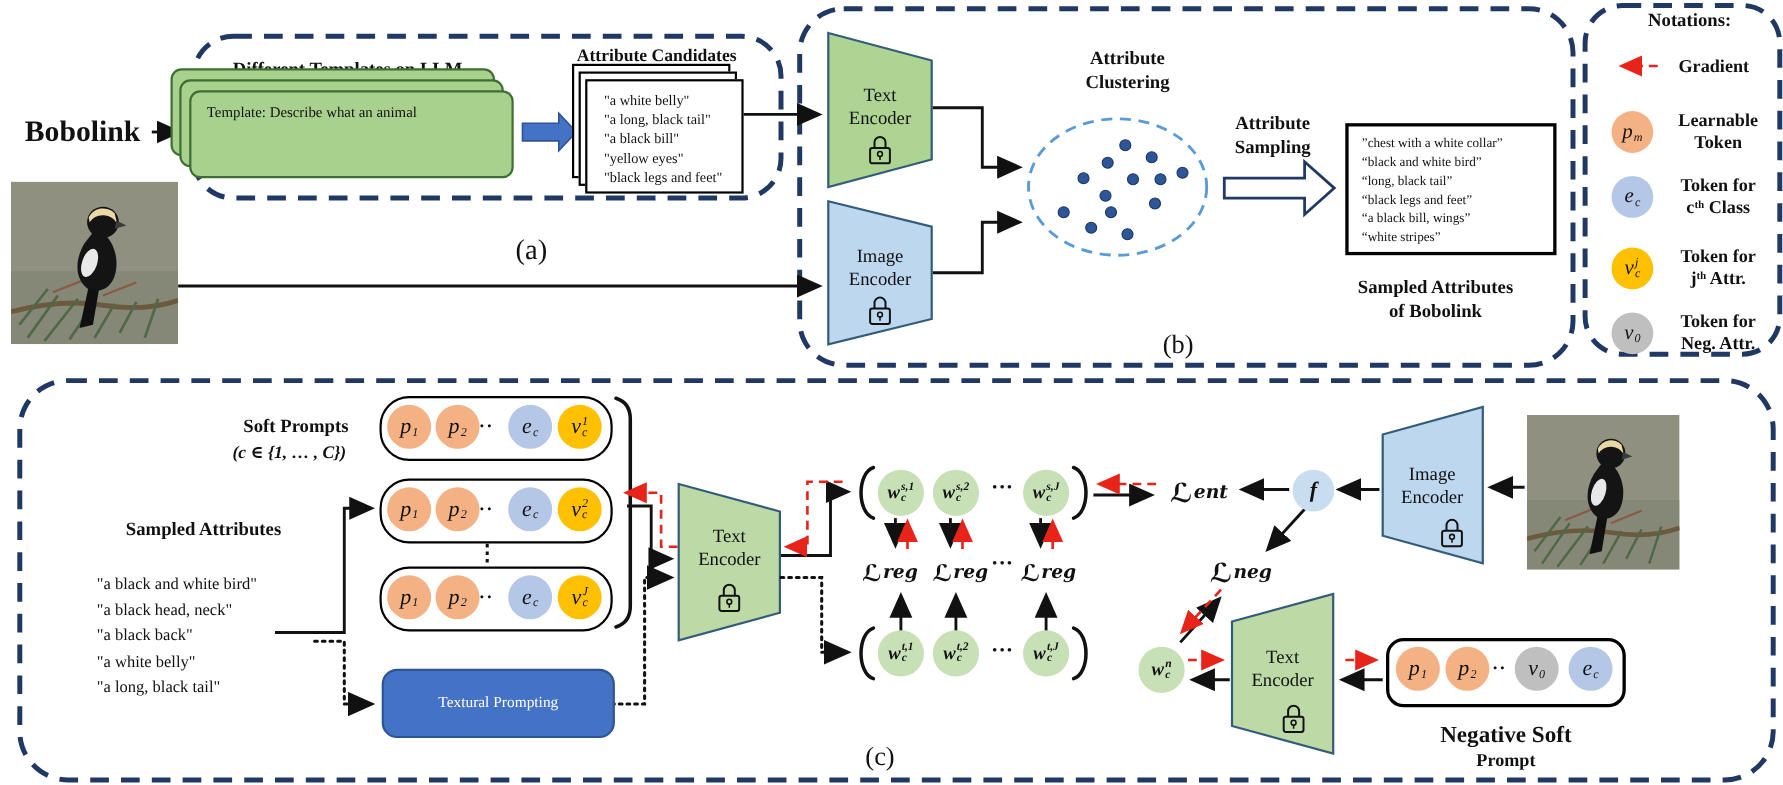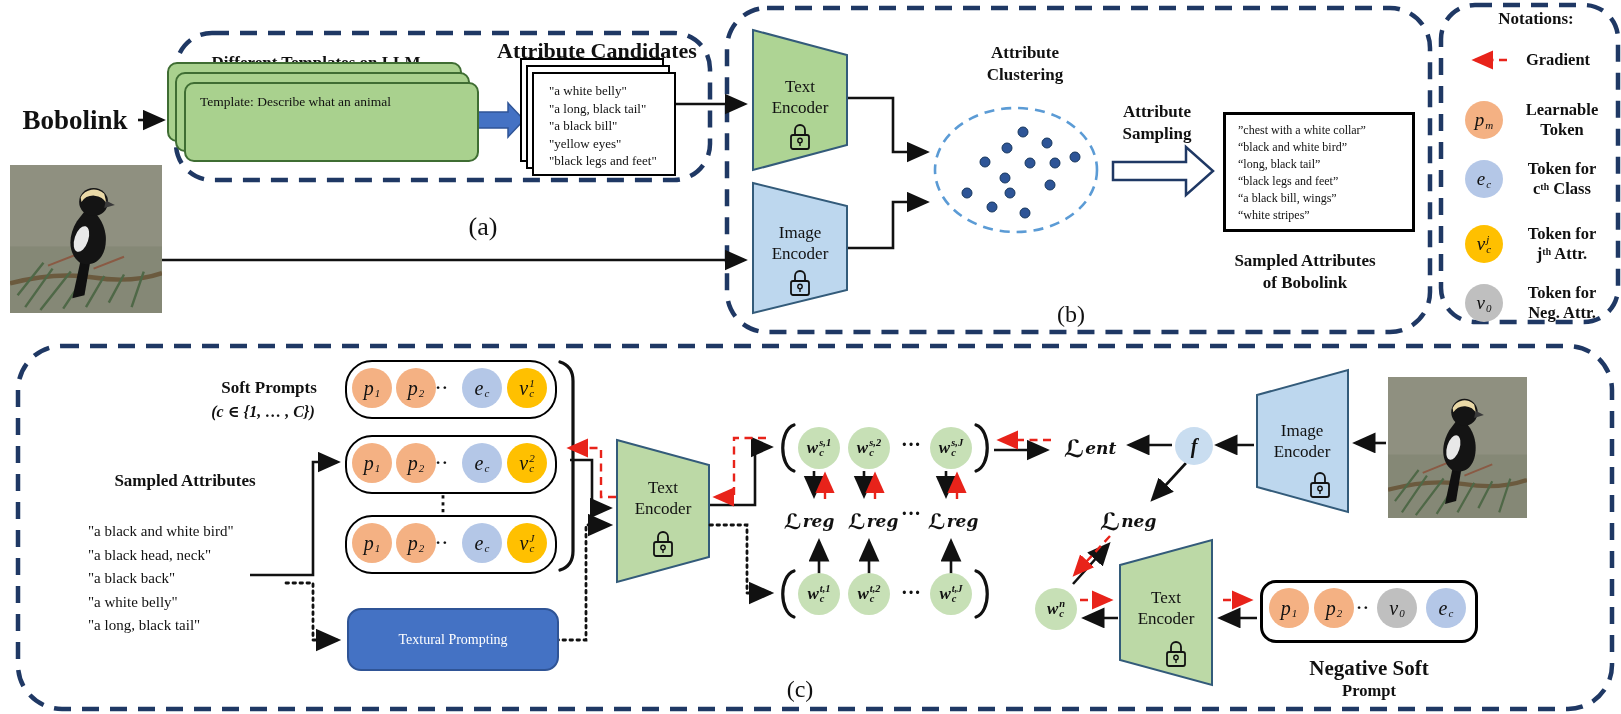--- a/index.html
+++ b/index.html
@@ -4,21 +4,21 @@
 <style>
   html,body{margin:0;padding:0;background:#fff;}
   #stage{position:relative;width:1621px;height:714px;background:#fff;overflow:hidden;
          font-family:"Liberation Serif","DejaVu Serif",serif;color:#111;}
   .abs{position:absolute;}
   .ctr{transform:translate(-50%,-50%);white-space:nowrap;}
   .b{font-weight:bold;}
   .i{font-style:italic;}
   svg.underlay{position:absolute;left:0;top:0;}
   .dashbox{fill:none;stroke:#1f3864;stroke-width:4.5;stroke-dasharray:17 11;}
-  .card{position:absolute;background:#a9d18e;border:2px solid #3f6d33;border-radius:10px;margin-left:12px;}
+  .card{position:absolute;background:#a9d18e;border:2px solid #3f6d33;border-radius:10px;}
   .sheet{position:absolute;background:#fff;border:2.5px solid #000;}
   .tpl-text{padding:9px 0 0 14px;font-size:13.5px;line-height:18.5px;}
   .list-text{font-size:13px;line-height:17.5px;padding:8px 0 0 15px;}
   .samplist{font-size:12px;line-height:17px;padding:7px 0 0 12px;}
   .prompt-row{position:absolute;width:208px;height:55px;border:2.5px solid #000;border-radius:27px;background:#fff;}
   .negbox{position:absolute;width:212px;height:57px;border:3px solid #000;border-radius:16px;background:#fff;}
   .tok{position:absolute;width:40px;height:40px;border-radius:50%;display:flex;align-items:center;justify-content:center;
        font-family:"Liberation Serif","DejaVu Serif",serif;font-style:italic;font-size:20px;}
   .wtok{position:absolute;width:42px;height:42px;border-radius:50%;background:#c7e0b6;display:flex;align-items:center;justify-content:center;
        font-family:"Liberation Serif","DejaVu Serif",serif;font-style:italic;font-weight:bold;font-size:17px;}
@@ -150,21 +150,21 @@
 <div class="abs ctr b" style="left:316px;top:63px;font-size:17px;">Different Templates on LLM</div>
 
 <div class="card" style="left:155px;top:62px;width:291px;height:76px;"></div>
 <div class="card" style="left:163px;top:72px;width:291px;height:76px;"></div>
 <div class="card" style="left:172px;top:82px;width:291px;height:76px;">
   <div class="tpl-text">
     <div>Template: Describe what an animal</div>
   </div>
 </div>
 
-<div class="abs ctr b" style="left:597px;top:51px;font-size:22px;">Attribute Candidates</div>
+<div class="abs ctr b" style="left:597px;top:51px;font-size:16px;">Attribute Candidates</div>
 
 <div class="sheet" style="left:520px;top:58px;width:140px;height:100px;"></div>
 <div class="sheet" style="left:526px;top:65px;width:140px;height:100px;"></div>
 <div class="sheet" style="left:532px;top:72px;width:140px;height:100px;">
   <div class="list-text">
     <div>"a white belly"</div>
     <div>"a long, black tail"</div>
     <div>"a black bill"</div>
     <div>"yellow eyes"</div>
     <div>"black legs and feet"</div>

